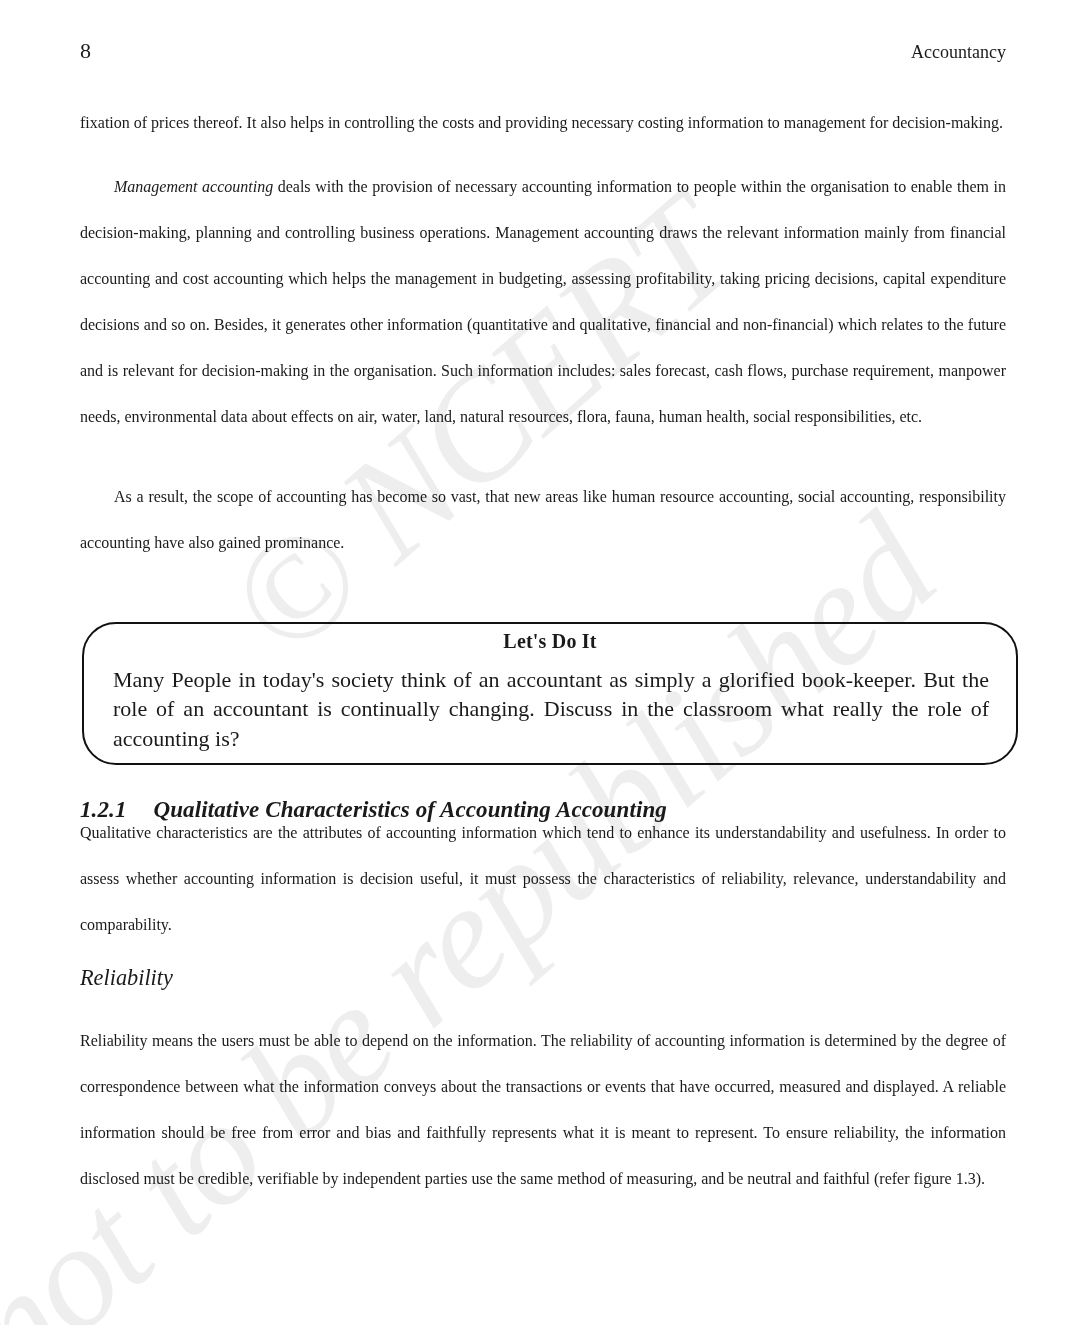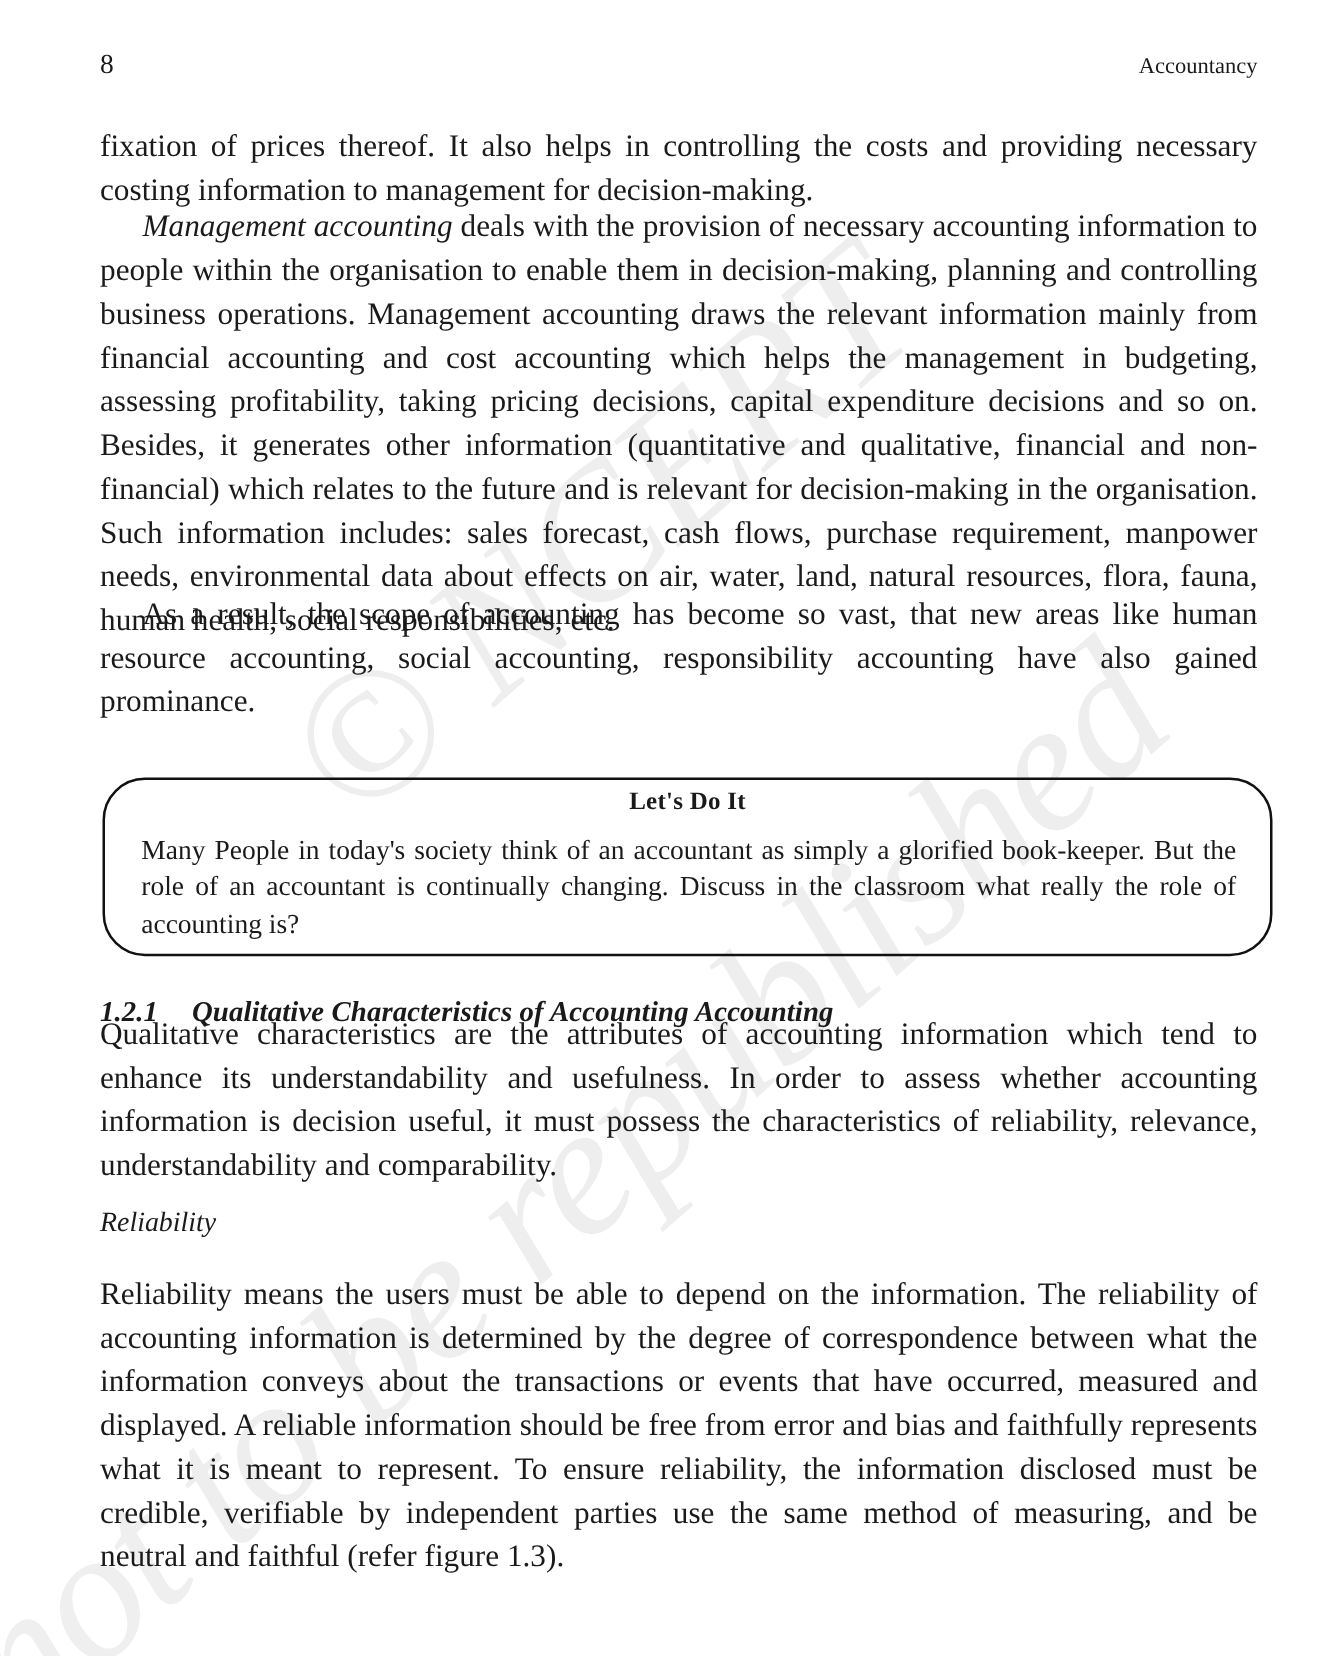--- a/index.html
+++ b/index.html
@@ -69,22 +69,22 @@
     line-height: 1.2;
   }
   .folio { font-size: 22px; }
   .book-title { font-size: 18px; }
 
   
   .body-block {
     position: absolute;
     left: 80px;
     width: 926px;
-    font-size: 25px;
-    line-height: 35px;
+    font-size: 16px;
+    line-height: 46px;
     text-align: justify;
     text-justify: inter-word;
     hyphens: none;
   }
   .body-block p {
     margin: 0;
   }
   .indent { text-indent: 34px; }
   .ital { font-style: italic; margin-top: 18px; }
 

